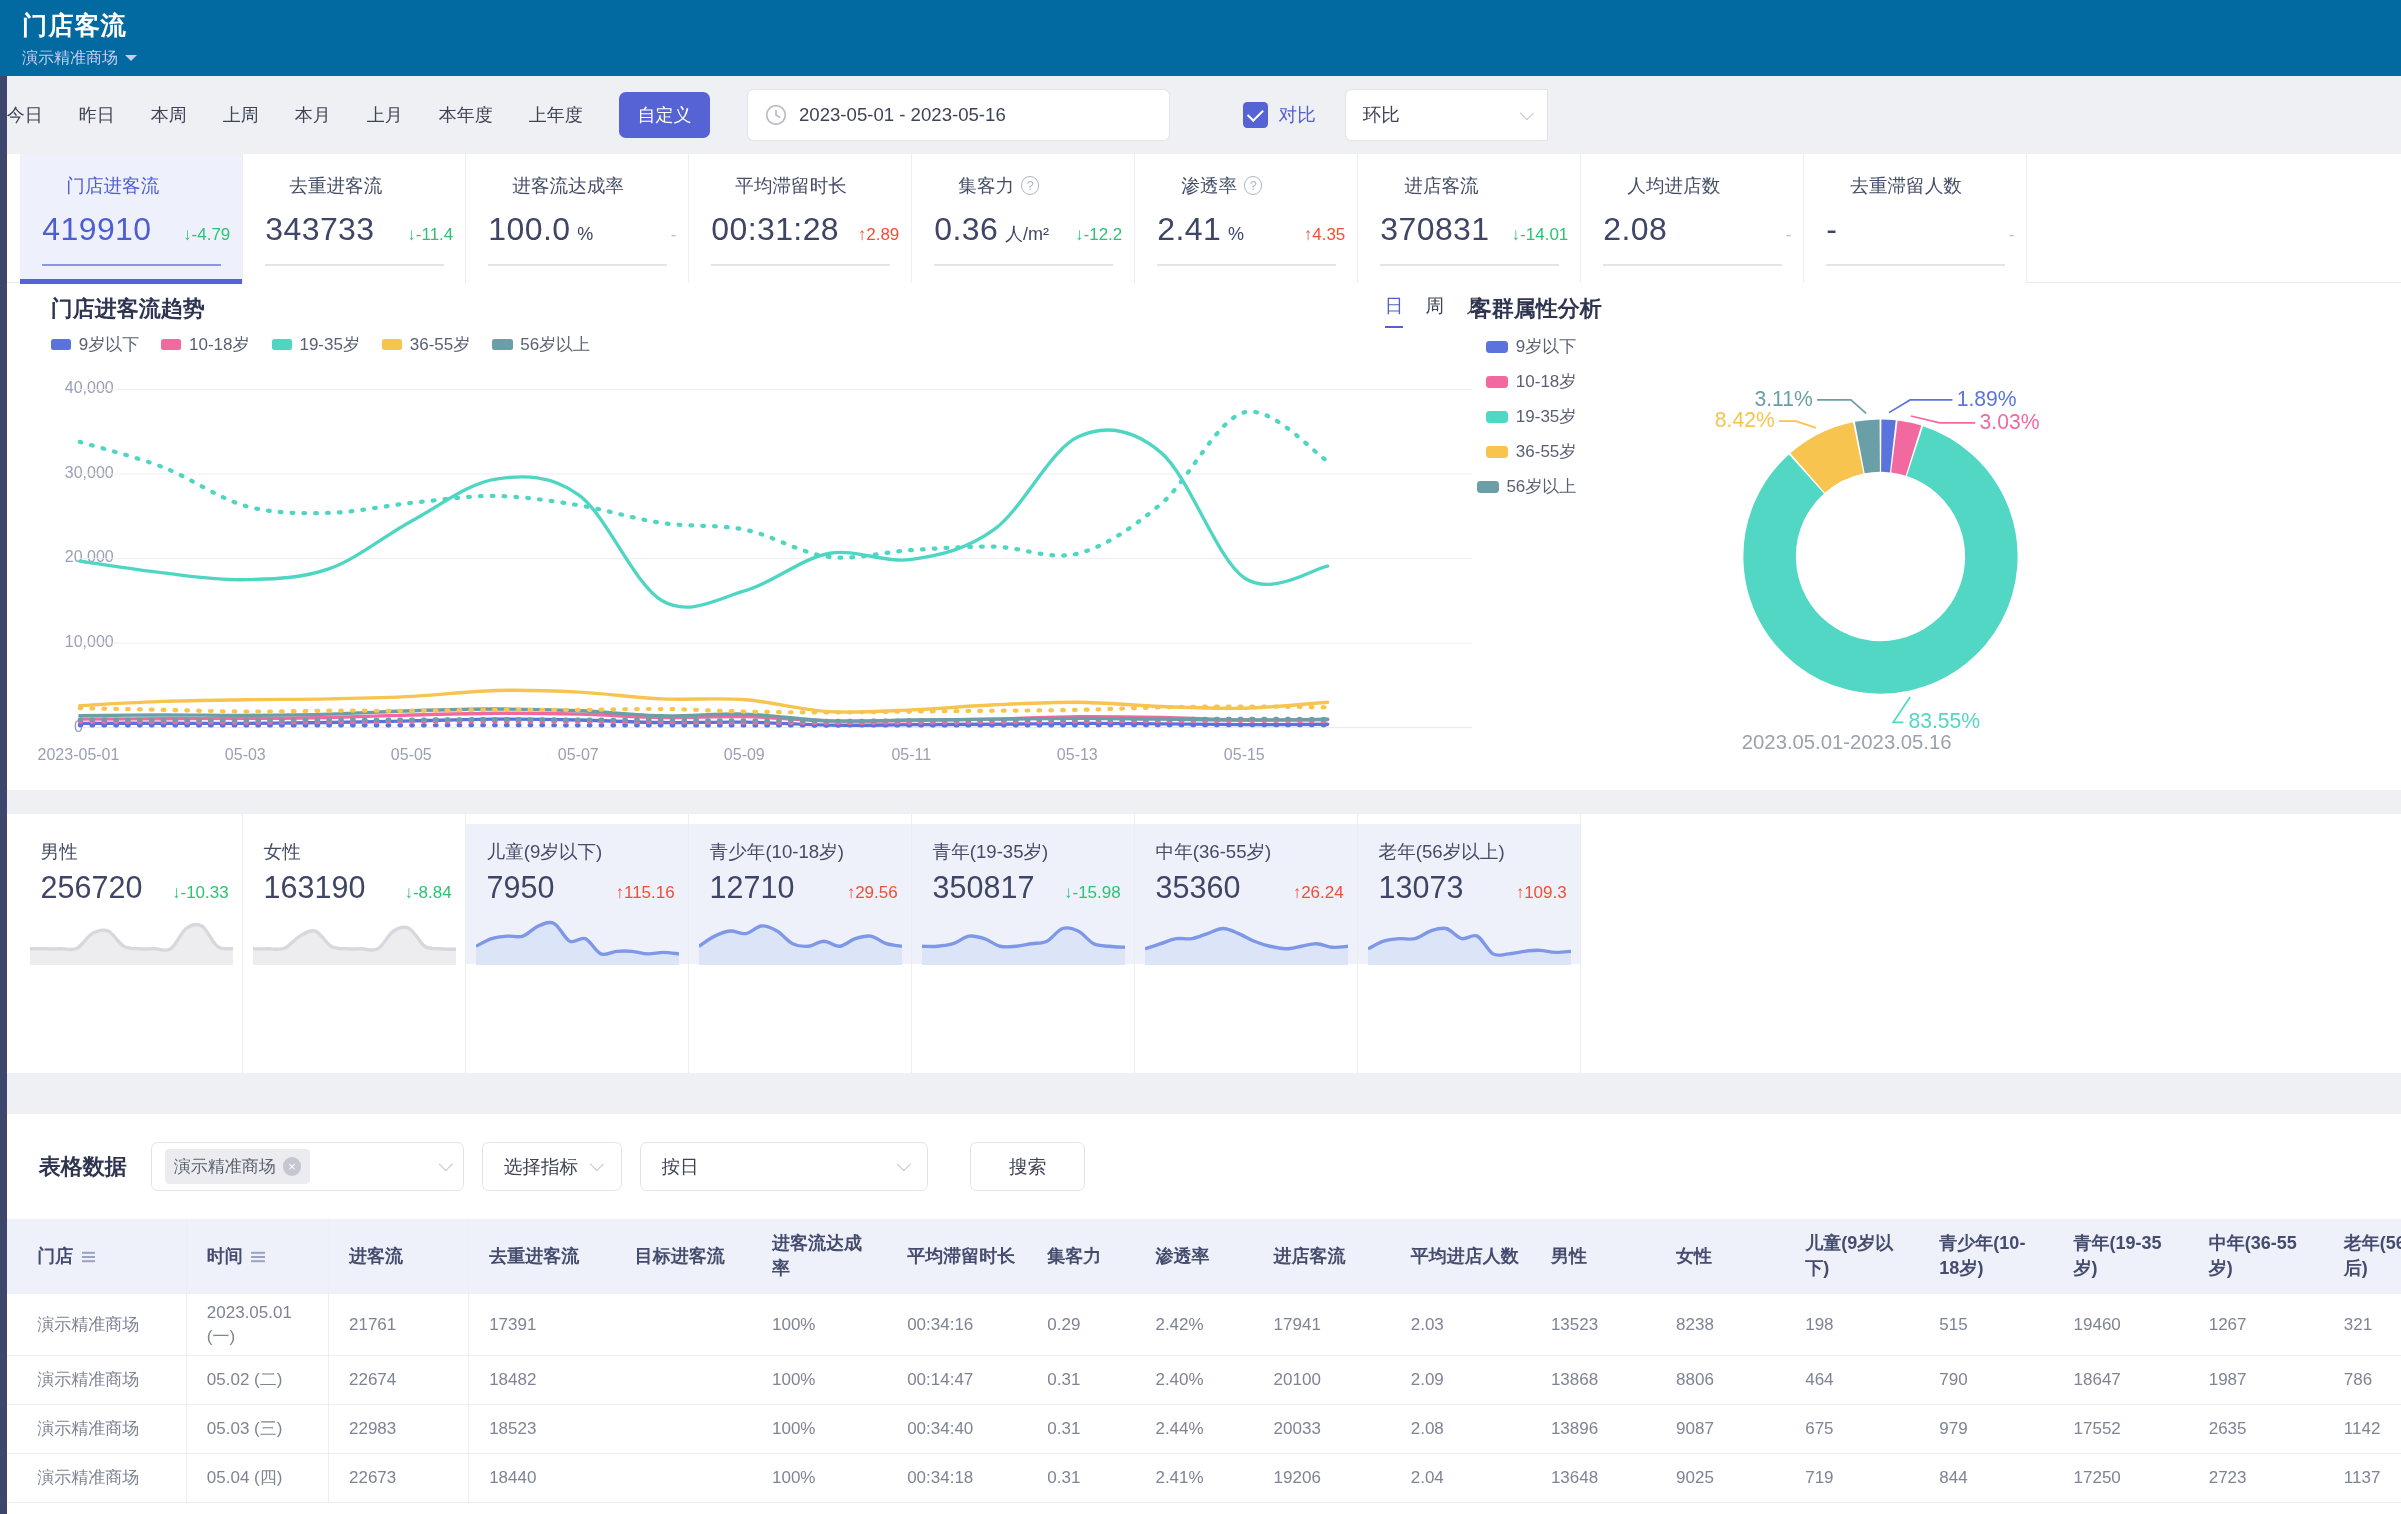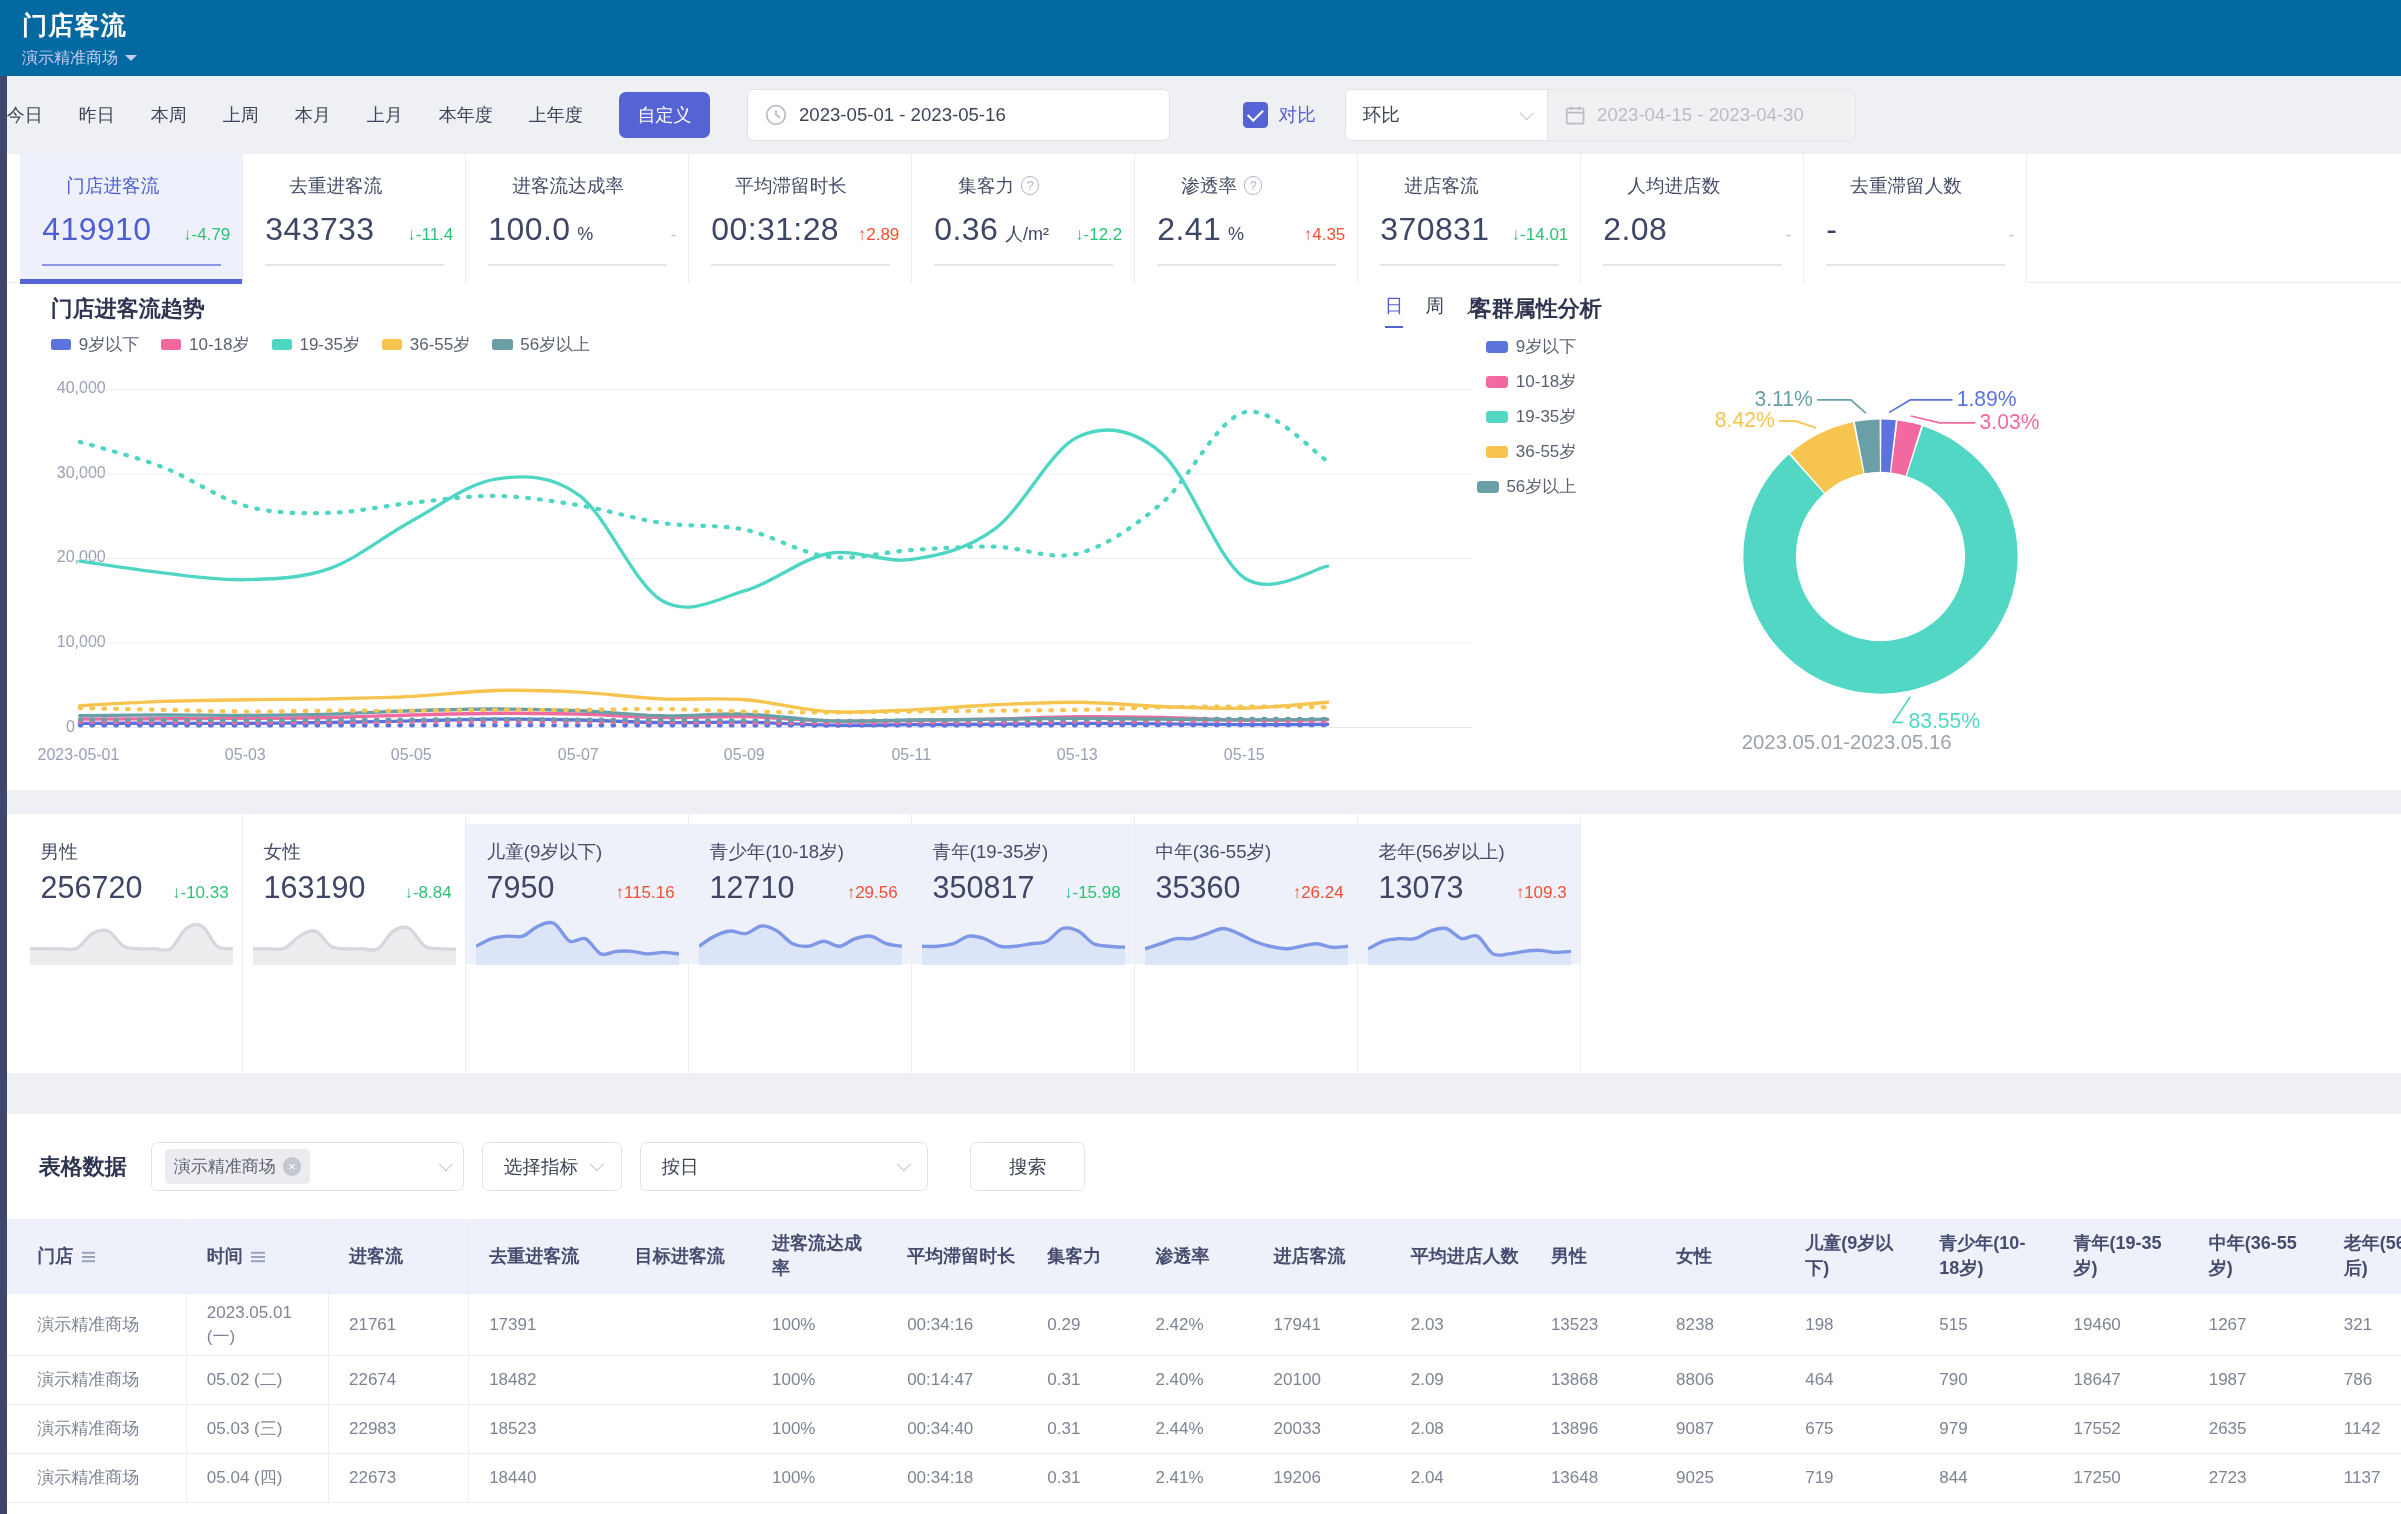--- a/index.html
+++ b/index.html
@@ -47,21 +47,21 @@
   .sec-title { position:absolute; font-size:22px; font-weight:bold; color:#2f3550; }
   .trend-legend { position:absolute; left:44px; top:179px; display:flex; }
   .lg-item { display:flex; align-items:center; margin-right:22px; cursor:pointer;justify-content:flex-end; }
   .lg-swatch { width:20.3px; height:11px; border-radius:2.5px; margin-right:7.6px; }
   .lg-label { font-size:17px; color:#5a6072; }
 
   .tabs { position:absolute; left:1378px; top:139px; display:flex; gap:22px; }
   .tab { font-size:18.6px; color:#3e4456; padding-bottom:6.8px; cursor:pointer; }
   .tab.active { color:#5560cf; border-bottom:2.5px solid #5560cf; }
 
-  .ytick { position:absolute; left:4px; width:64px; text-align:right; font-size:16px; color:#9aa0b4;padding-left:46px; }
+  .ytick { position:absolute; left:12px; width:64px; text-align:right; font-size:16px; color:#9aa0b4;padding-left:46px; }
   .xtick { position:absolute; width:135px; text-align:center; font-size:16px; color:#9aa0b4; top:592px; }
   #trend-svg { position:absolute; left:61px; top:227px; }
 
   
   .donut-legend { position:absolute; left:1470px; top:181px; }
   .donut-legend .lg-item { margin-bottom:12px; }
   .donut-legend .lg-swatch { width:22px; height:12px; border-radius:3.4px; }
   #donut-svg { position:absolute; left:1645px; top:174px; }
   .donut-period { position:absolute; left:1735px; top:577px; font-size:20.3px; color:#9ba1ad; }
 
@@ -129,29 +129,20 @@
       </svg>
     <span>2023-05-01   -   2023-05-16</span>
   </div>
   <div class="cmp-box">
     <span class="checkbox"></span>
     <span class="cmp-label">对比</span>
   </div>
   <div class="select-box">
     <span>环比</span>
     <span class="chev"></span>
-  </div>
-  <div class="date-input disabled">
-    <svg width="20.3" height="20.3" viewBox="0 0 24 24">
-        <rect x="2" y="4" width="20" height="18" rx="2" fill="none" stroke="#b9bcc4" stroke-width="2"></rect>
-        <line x1="2" y1="9" x2="22" y2="9" stroke="#b9bcc4" stroke-width="2"></line>
-        <line x1="7" y1="2" x2="7" y2="6" stroke="#b9bcc4" stroke-width="2"></line>
-        <line x1="17" y1="2" x2="17" y2="6" stroke="#b9bcc4" stroke-width="2"></line>
-      </svg>
-    <span>2023-04-15  -  2023-04-30</span>
   </div>
 </div>
 
 <div class="panel1">
   <div class="kpi-row" id="kpi-row">
       <div class="kpi-card selected">
         <div class="k-label">门店进客流</div>
         <div class="kpi-vrow">
           <span class="k-value">419910</span>
           <span class="k-change down">↓-4.79</span>

